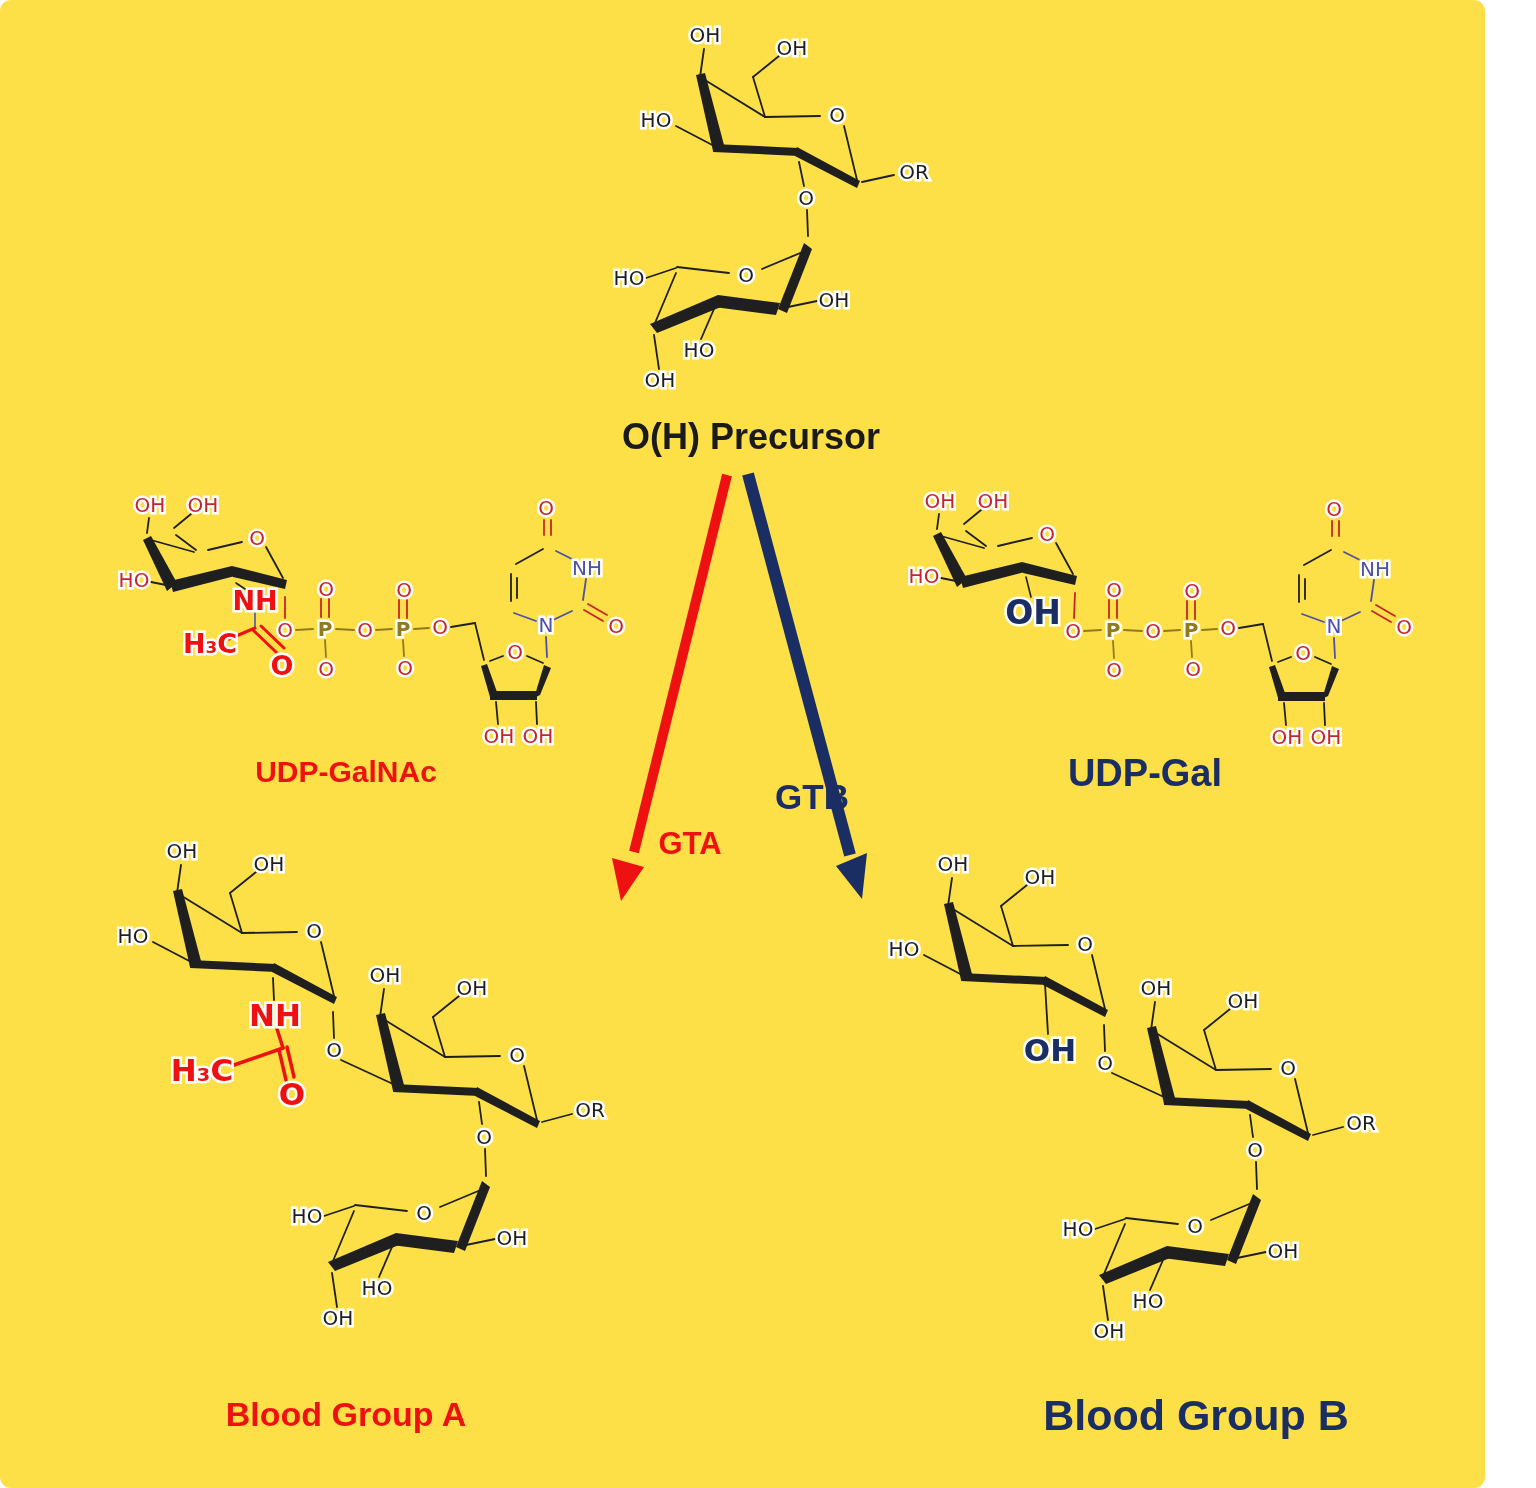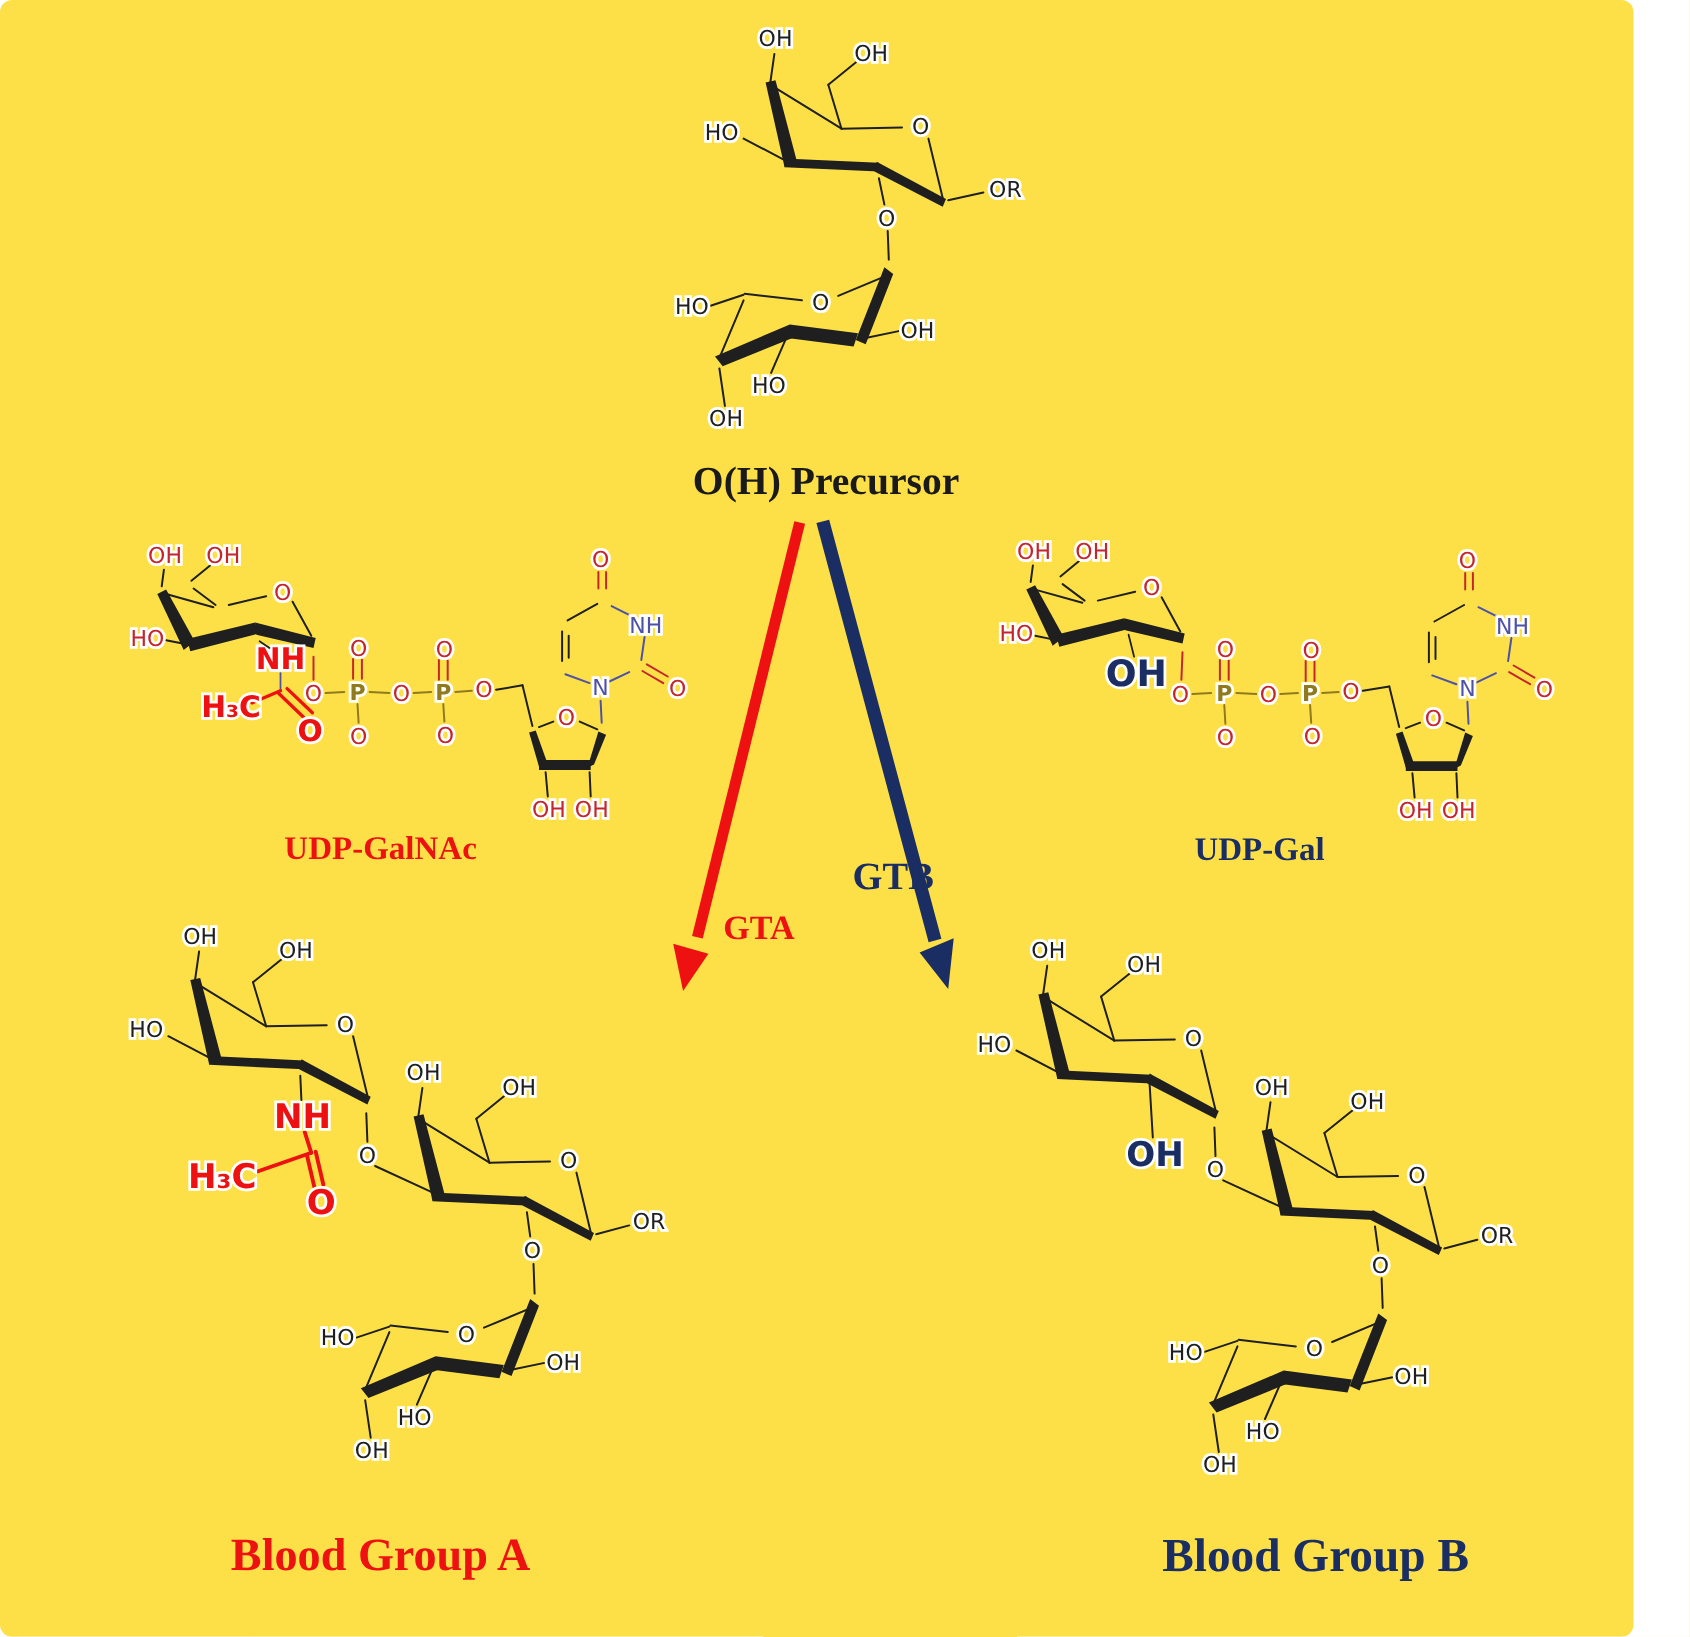--- a/index.html
+++ b/index.html
@@ -1,19 +1,19 @@
 <!DOCTYPE html>
 <html><head>
 <meta charset="utf-8">
 <style>
   html,body{margin:0;padding:0;background:#ffffff;}
   .canvas{position:relative;width:1485px;height:1488px;background:#fde047;overflow:hidden;
           font-family:"DejaVu Sans",sans-serif;border-radius:11px;}
   #mol{position:absolute;left:0;top:0;}
-  .hd{position:absolute;transform:translate(-50%,-50%);font-family:Liberation Serif, serif;
+  .hd{position:absolute;transform:translate(-50%,-50%);font-family:Liberation Sans, sans-serif;
       font-weight:bold;white-space:nowrap;letter-spacing:0px;}
 </style>
 </head>
 <body>
 
 <div class="canvas">
   <svg id="mol" width="1536" height="1488" viewBox="0 0 1536 1488">
       <g>
         <polygon points="696,75 705,73 724,145 713,151" fill="#1f1f1f"></polygon>
         <polygon points="713,144 799,148 799,156 713,152" fill="#1f1f1f"></polygon>
@@ -307,22 +307,22 @@
       <g>
         <line x1="748" y1="474" x2="850" y2="855" stroke="#1b2e63" stroke-width="12" stroke-linecap="butt"></line>
         <polygon points="862,899 836,866 867,853" fill="#1b2e63"></polygon>
       </g>
     </svg>
 
   <div class="hd" id="hd-precursor" style="left: 751px; top: 437px; font-size: 36px; color: rgb(26, 26, 26);">O(H) Precursor</div>
 
   <div class="hd" id="hd-udp-galnac" style="left: 346px; top: 772px; font-size: 30px; color: rgb(238, 17, 17);">UDP-GalNAc</div>
 
-  <div class="hd" id="hd-udp-gal" style="left: 1145px; top: 773px; font-size: 30px; color: rgb(27, 46, 99);">UDP-Gal</div>
+  <div class="hd" id="hd-udp-gal" style="left: 1145px; top: 773px; font-size: 38px; color: rgb(27, 46, 99);">UDP-Gal</div>
 
   <div class="hd" id="hd-gta" style="left: 690px; top: 844px; font-size: 31px; color: rgb(238, 17, 17);">GTA</div>
 
   <div class="hd" id="hd-gtb" style="left: 784px; top: 797px; font-size: 35px; color: rgb(27, 46, 99); margin-left: 28px;">GTB</div>
 
-  <div class="hd" id="hd-blood-a" style="left: 346px; top: 1414px; font-size: 42px; color: rgb(238, 17, 17);">Blood Group A</div>
+  <div class="hd" id="hd-blood-a" style="left: 346px; top: 1414px; font-size: 34px; color: rgb(238, 17, 17);">Blood Group A</div>
 
   <div class="hd" id="hd-blood-b" style="left: 1196px; top: 1415px; font-size: 43px; color: rgb(27, 46, 99);">Blood Group B</div>
 </div>
 
 </body></html>

